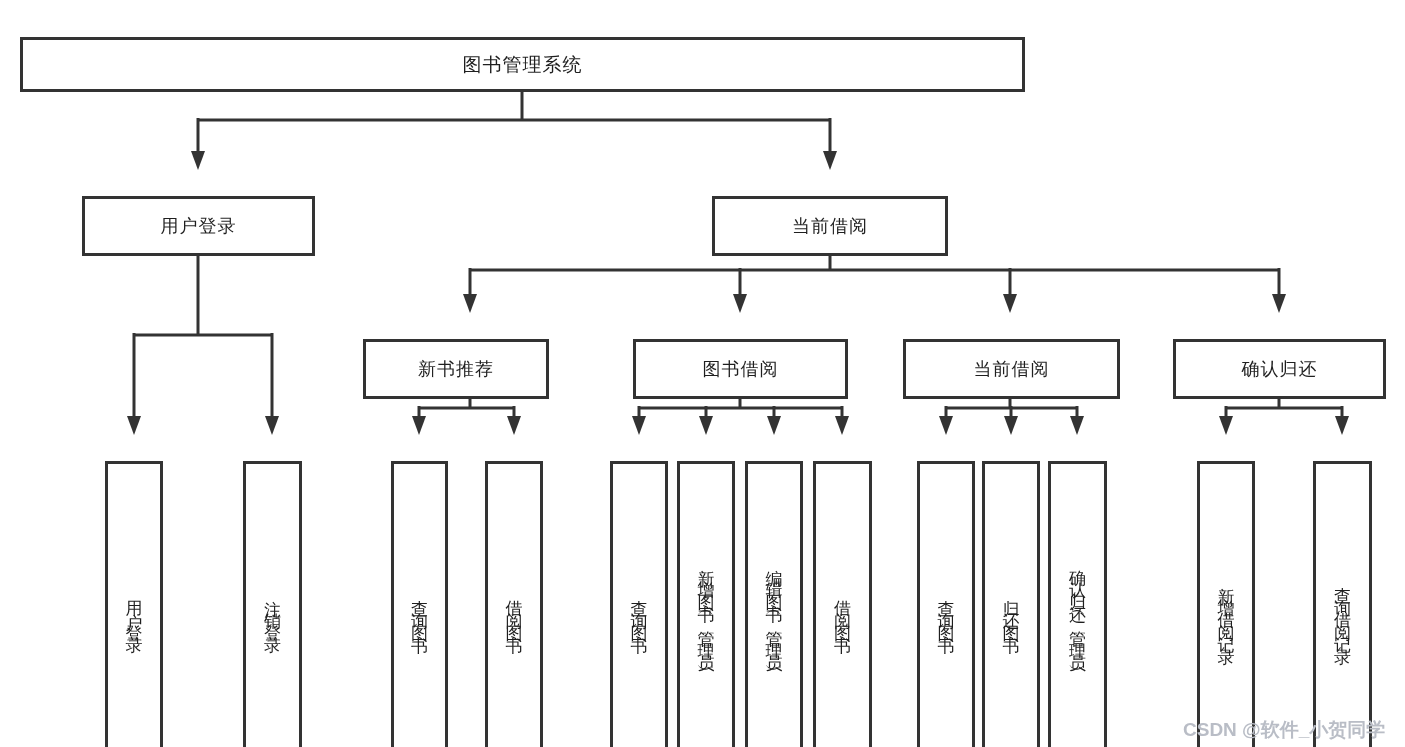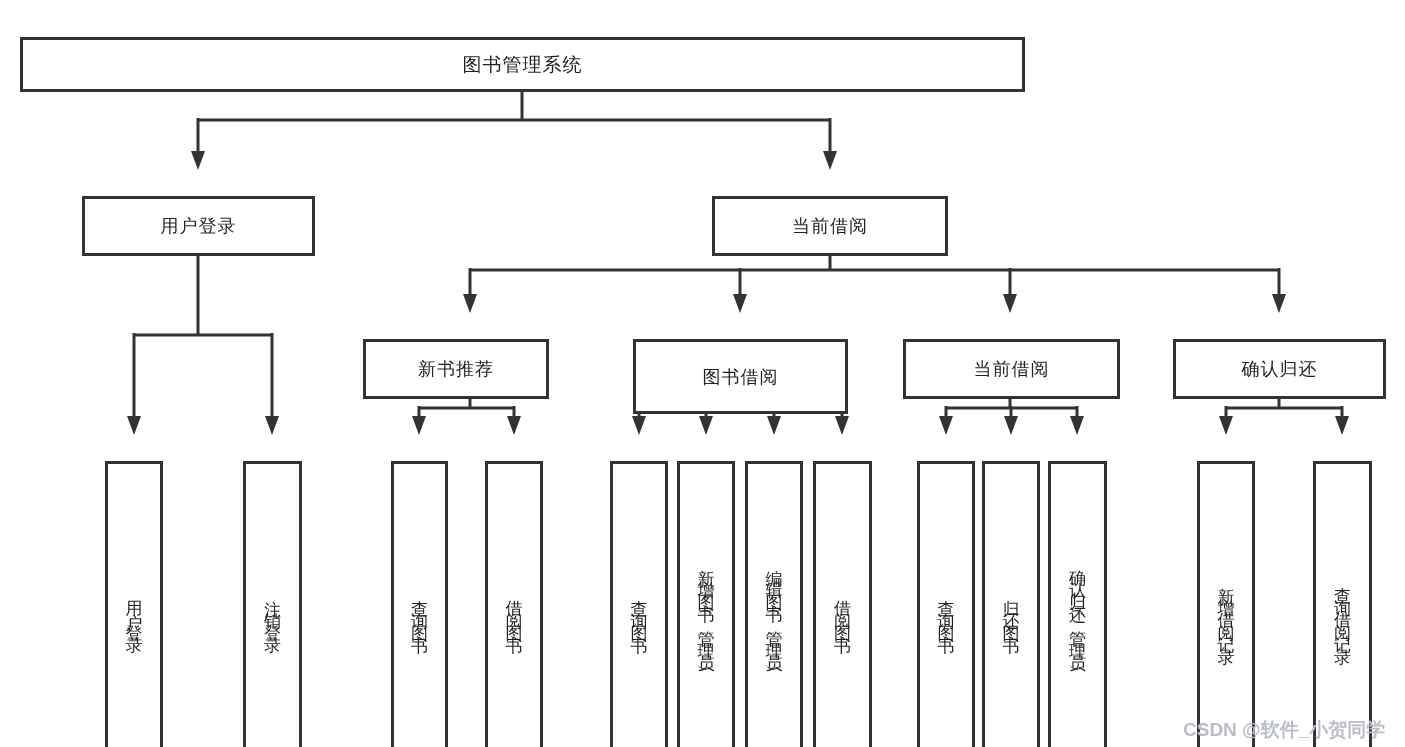--- a/index.html
+++ b/index.html
@@ -150,21 +150,21 @@
   <div class="node lvl" style="left:82px;top:172px;width:233px;height:60px">
     <span class="h-label">用户登录</span>
   </div>
   <div class="node lvl" style="left:712px;top:172px;width:236px;height:60px">
     <span class="h-label">当前借阅</span>
   </div>
 
   <div class="node lvl" style="left:363px;top:315px;width:186px;height:60px">
     <span class="h-label">新书推荐</span>
   </div>
-  <div class="node lvl" style="left:633px;top:315px;width:215px;height:75px">
+  <div class="node lvl" style="left:633px;top:315px;width:215px;height:60px">
     <span class="h-label">图书借阅</span>
   </div>
   <div class="node lvl" style="left:903px;top:315px;width:217px;height:60px">
     <span class="h-label">当前借阅</span>
   </div>
   <div class="node lvl" style="left:1173px;top:315px;width:213px;height:60px">
     <span class="h-label">确认归还</span>
   </div>
 
   <div class="node leaf" style="left:105px;top:437px;width:58px;height:300px">

